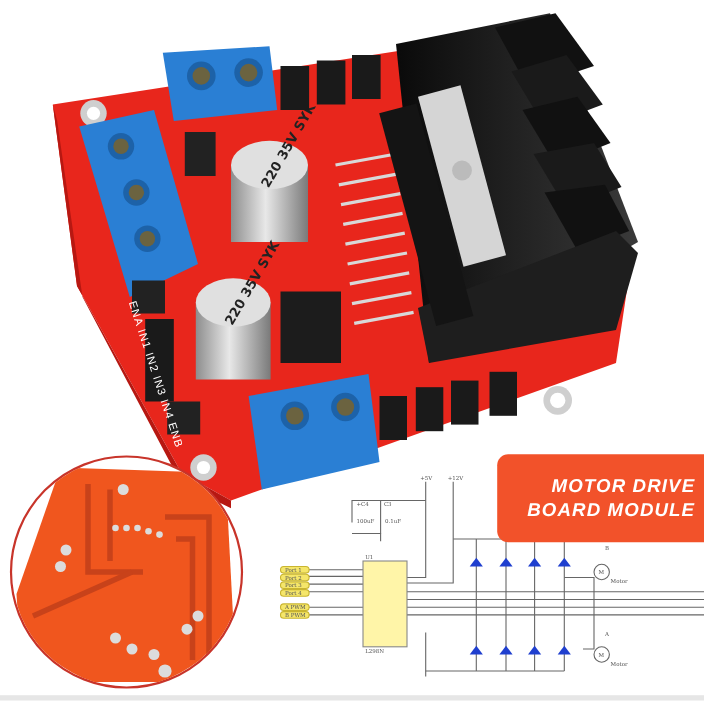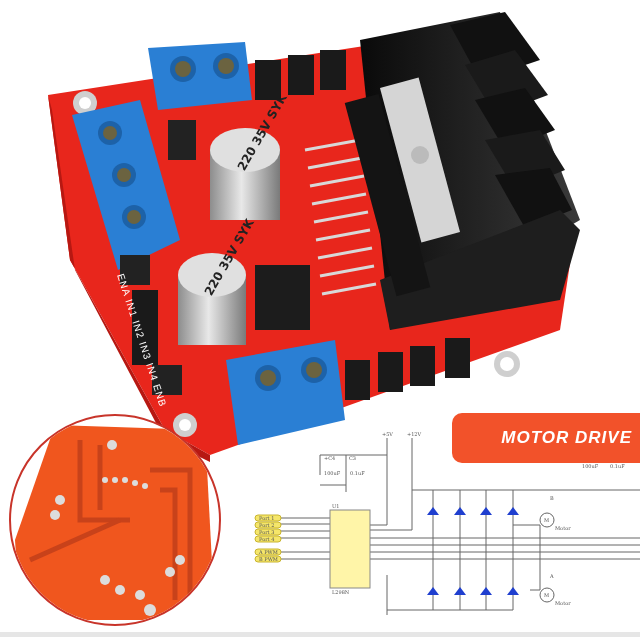--- a/index.html
+++ b/index.html
@@ -1,19 +1,19 @@
 <!DOCTYPE html>
 <html><head>
 <meta charset="utf-8">
 <style>
   html, body { margin:0; padding:0; background:#ffffff; }
   body { width:640px; height:637px; position:relative; overflow:hidden; font-family:"Liberation Sans", sans-serif; }
   .scene { position:absolute; left:0; top:0; width:640px; height:637px; }
   .banner {
-    position:absolute; left:452px; top:413px; width:188px; height:50px;
+    position:absolute; left:452px; top:413px; width:188px; height:80px;
     background:#f2522a; border-radius:10px 0 0 10px;
     display:flex; flex-direction:column; justify-content:center; align-items:flex-end;
     padding-right:8px; box-sizing:border-box;
   }
   .banner span {
     color:#ffffff; font-family:"Liberation Sans", sans-serif; font-weight:bold; font-style:italic;
     font-size:17px; letter-spacing:1px; line-height:22px;
   }
   .schematic { position:absolute; left:250px; top:430px; width:390px; height:200px; }
   .bottom-line { position:absolute; left:0; top:632px; width:640px; height:5px; background:#e6e6e6; }
@@ -243,15 +243,16 @@
     </g>
 
     <circle cx="297" cy="90" r="7" fill="#fff" stroke="#666"></circle>
       <text x="294" y="92" class="stext">M</text>
     <circle cx="297" cy="165" r="7" fill="#fff" stroke="#666"></circle>
       <text x="294" y="167" class="stext">M</text>
   </svg>
 
   <div class="banner">
     <span>MOTOR DRIVE</span>
+    <span>BOARD MODULE</span>
   </div>
   <div class="bottom-line"></div>
 </div>
 
 </body></html>

